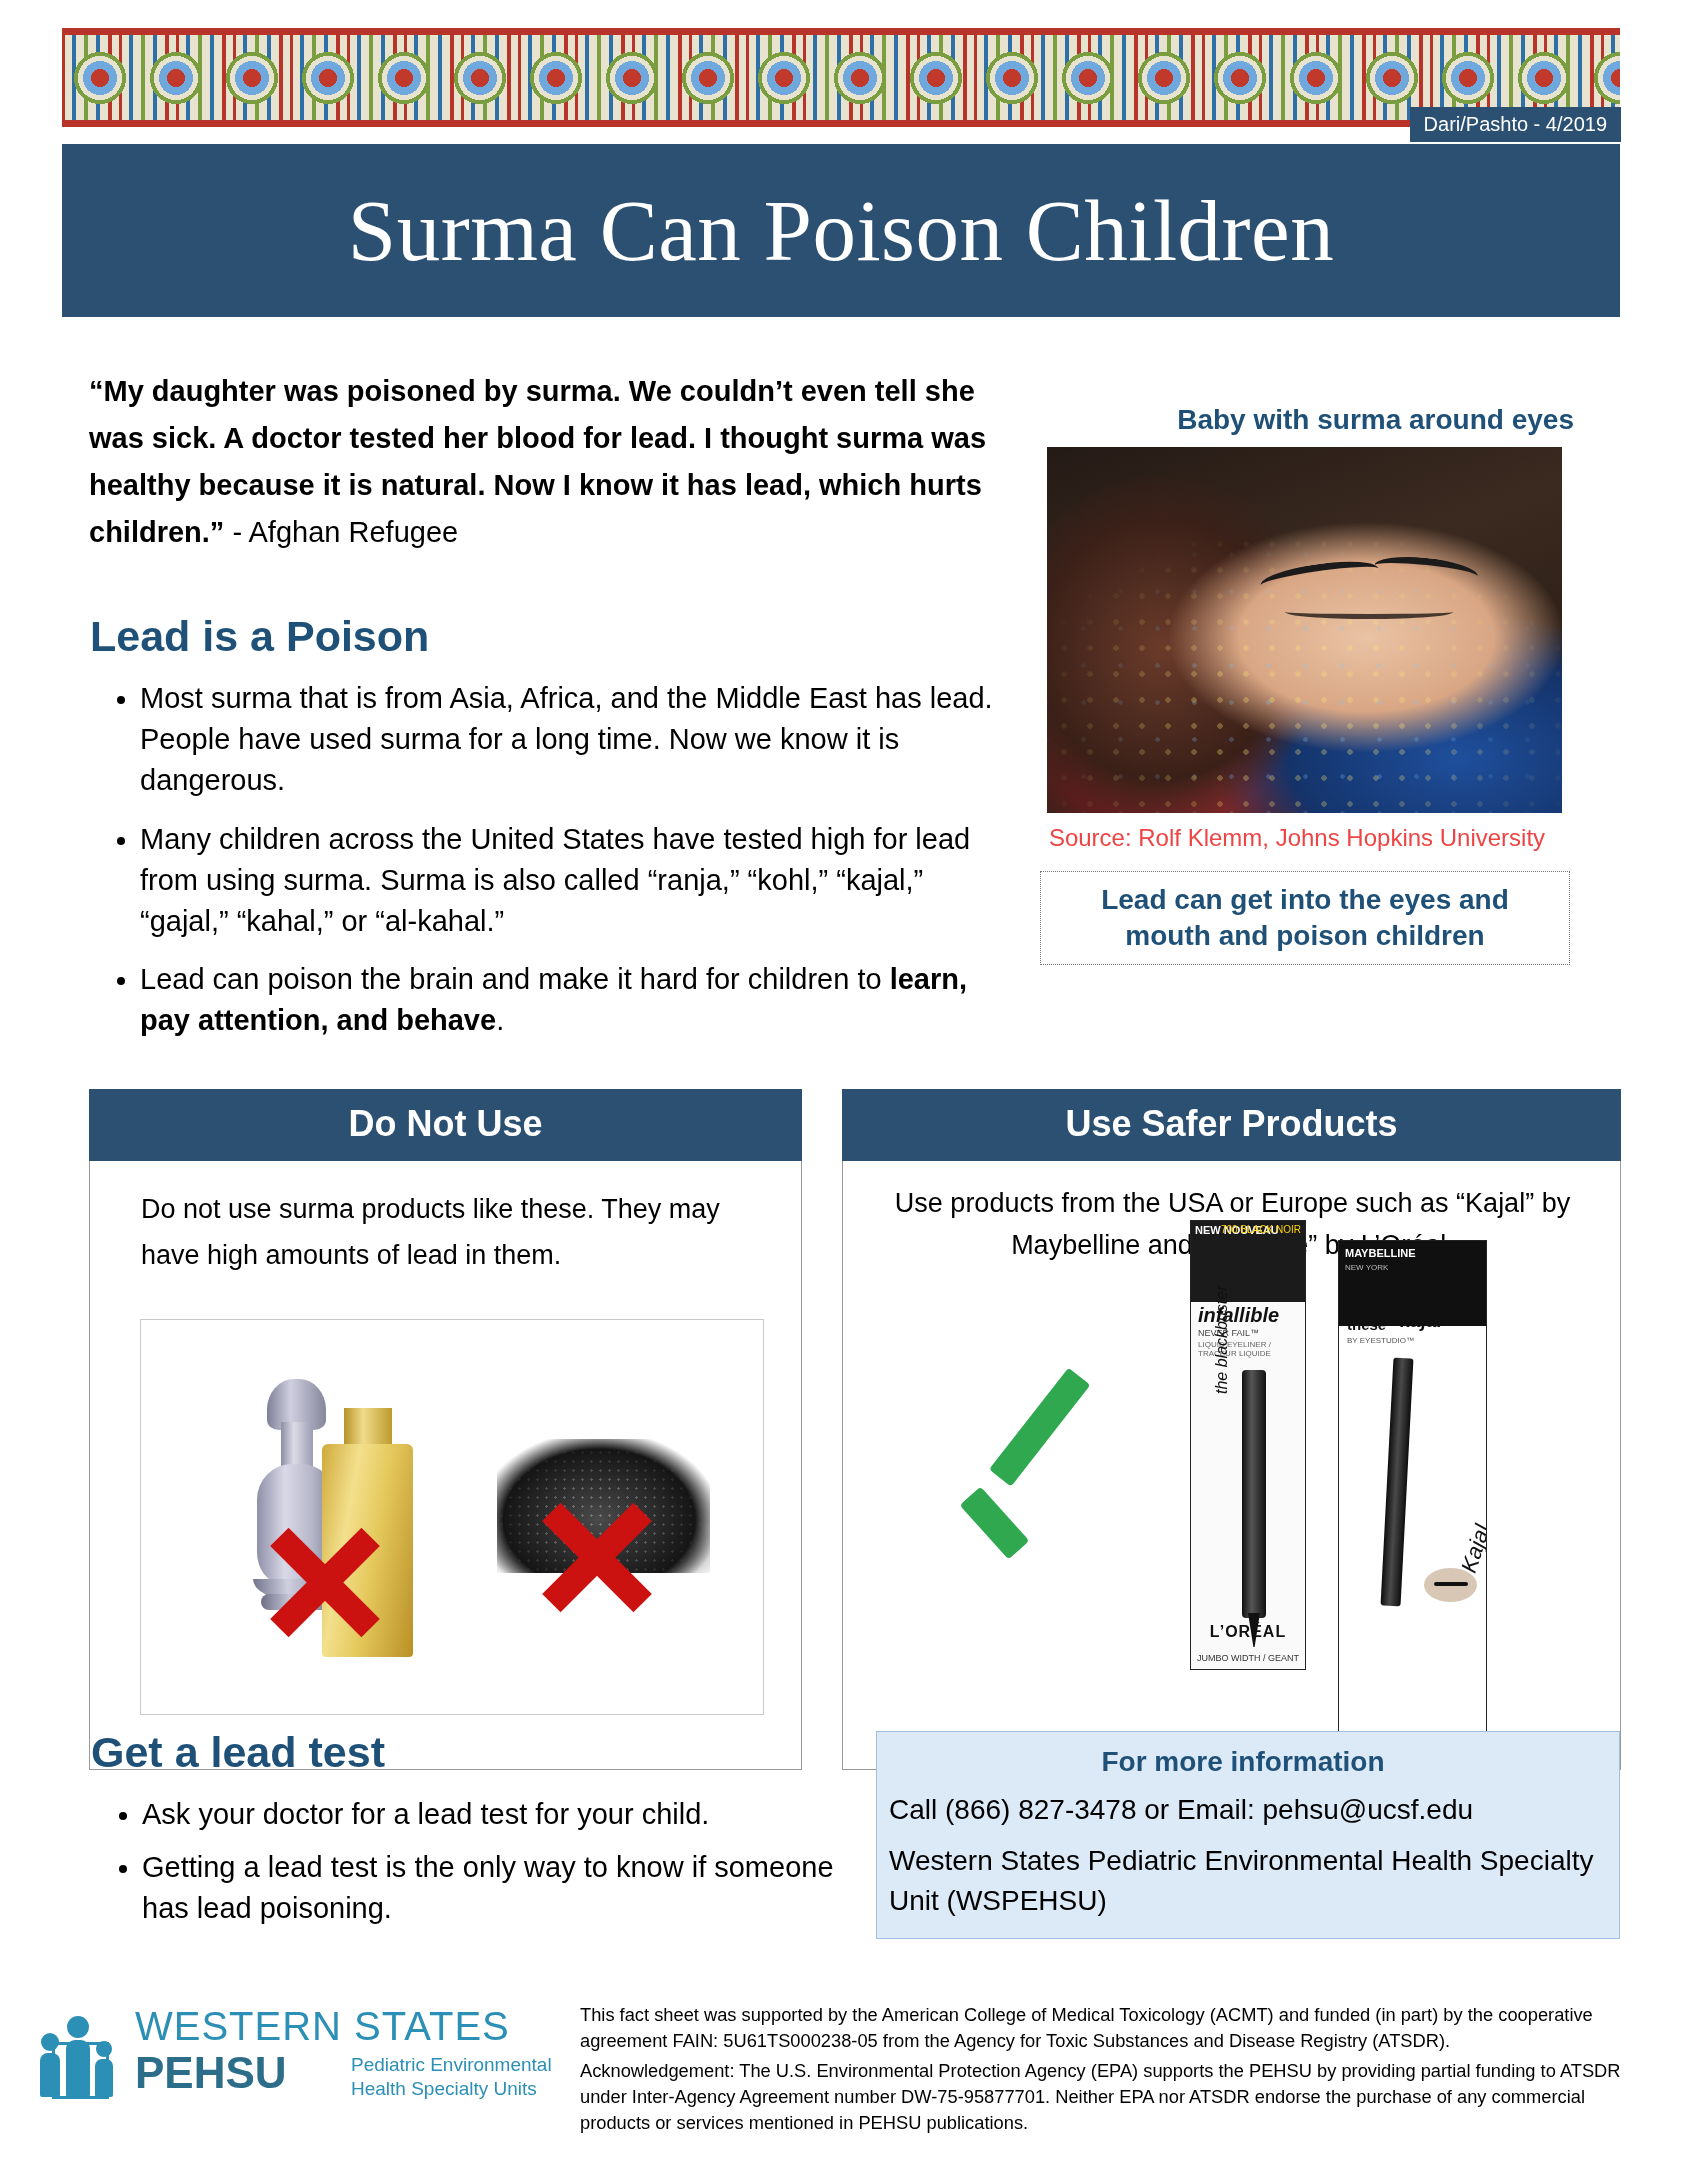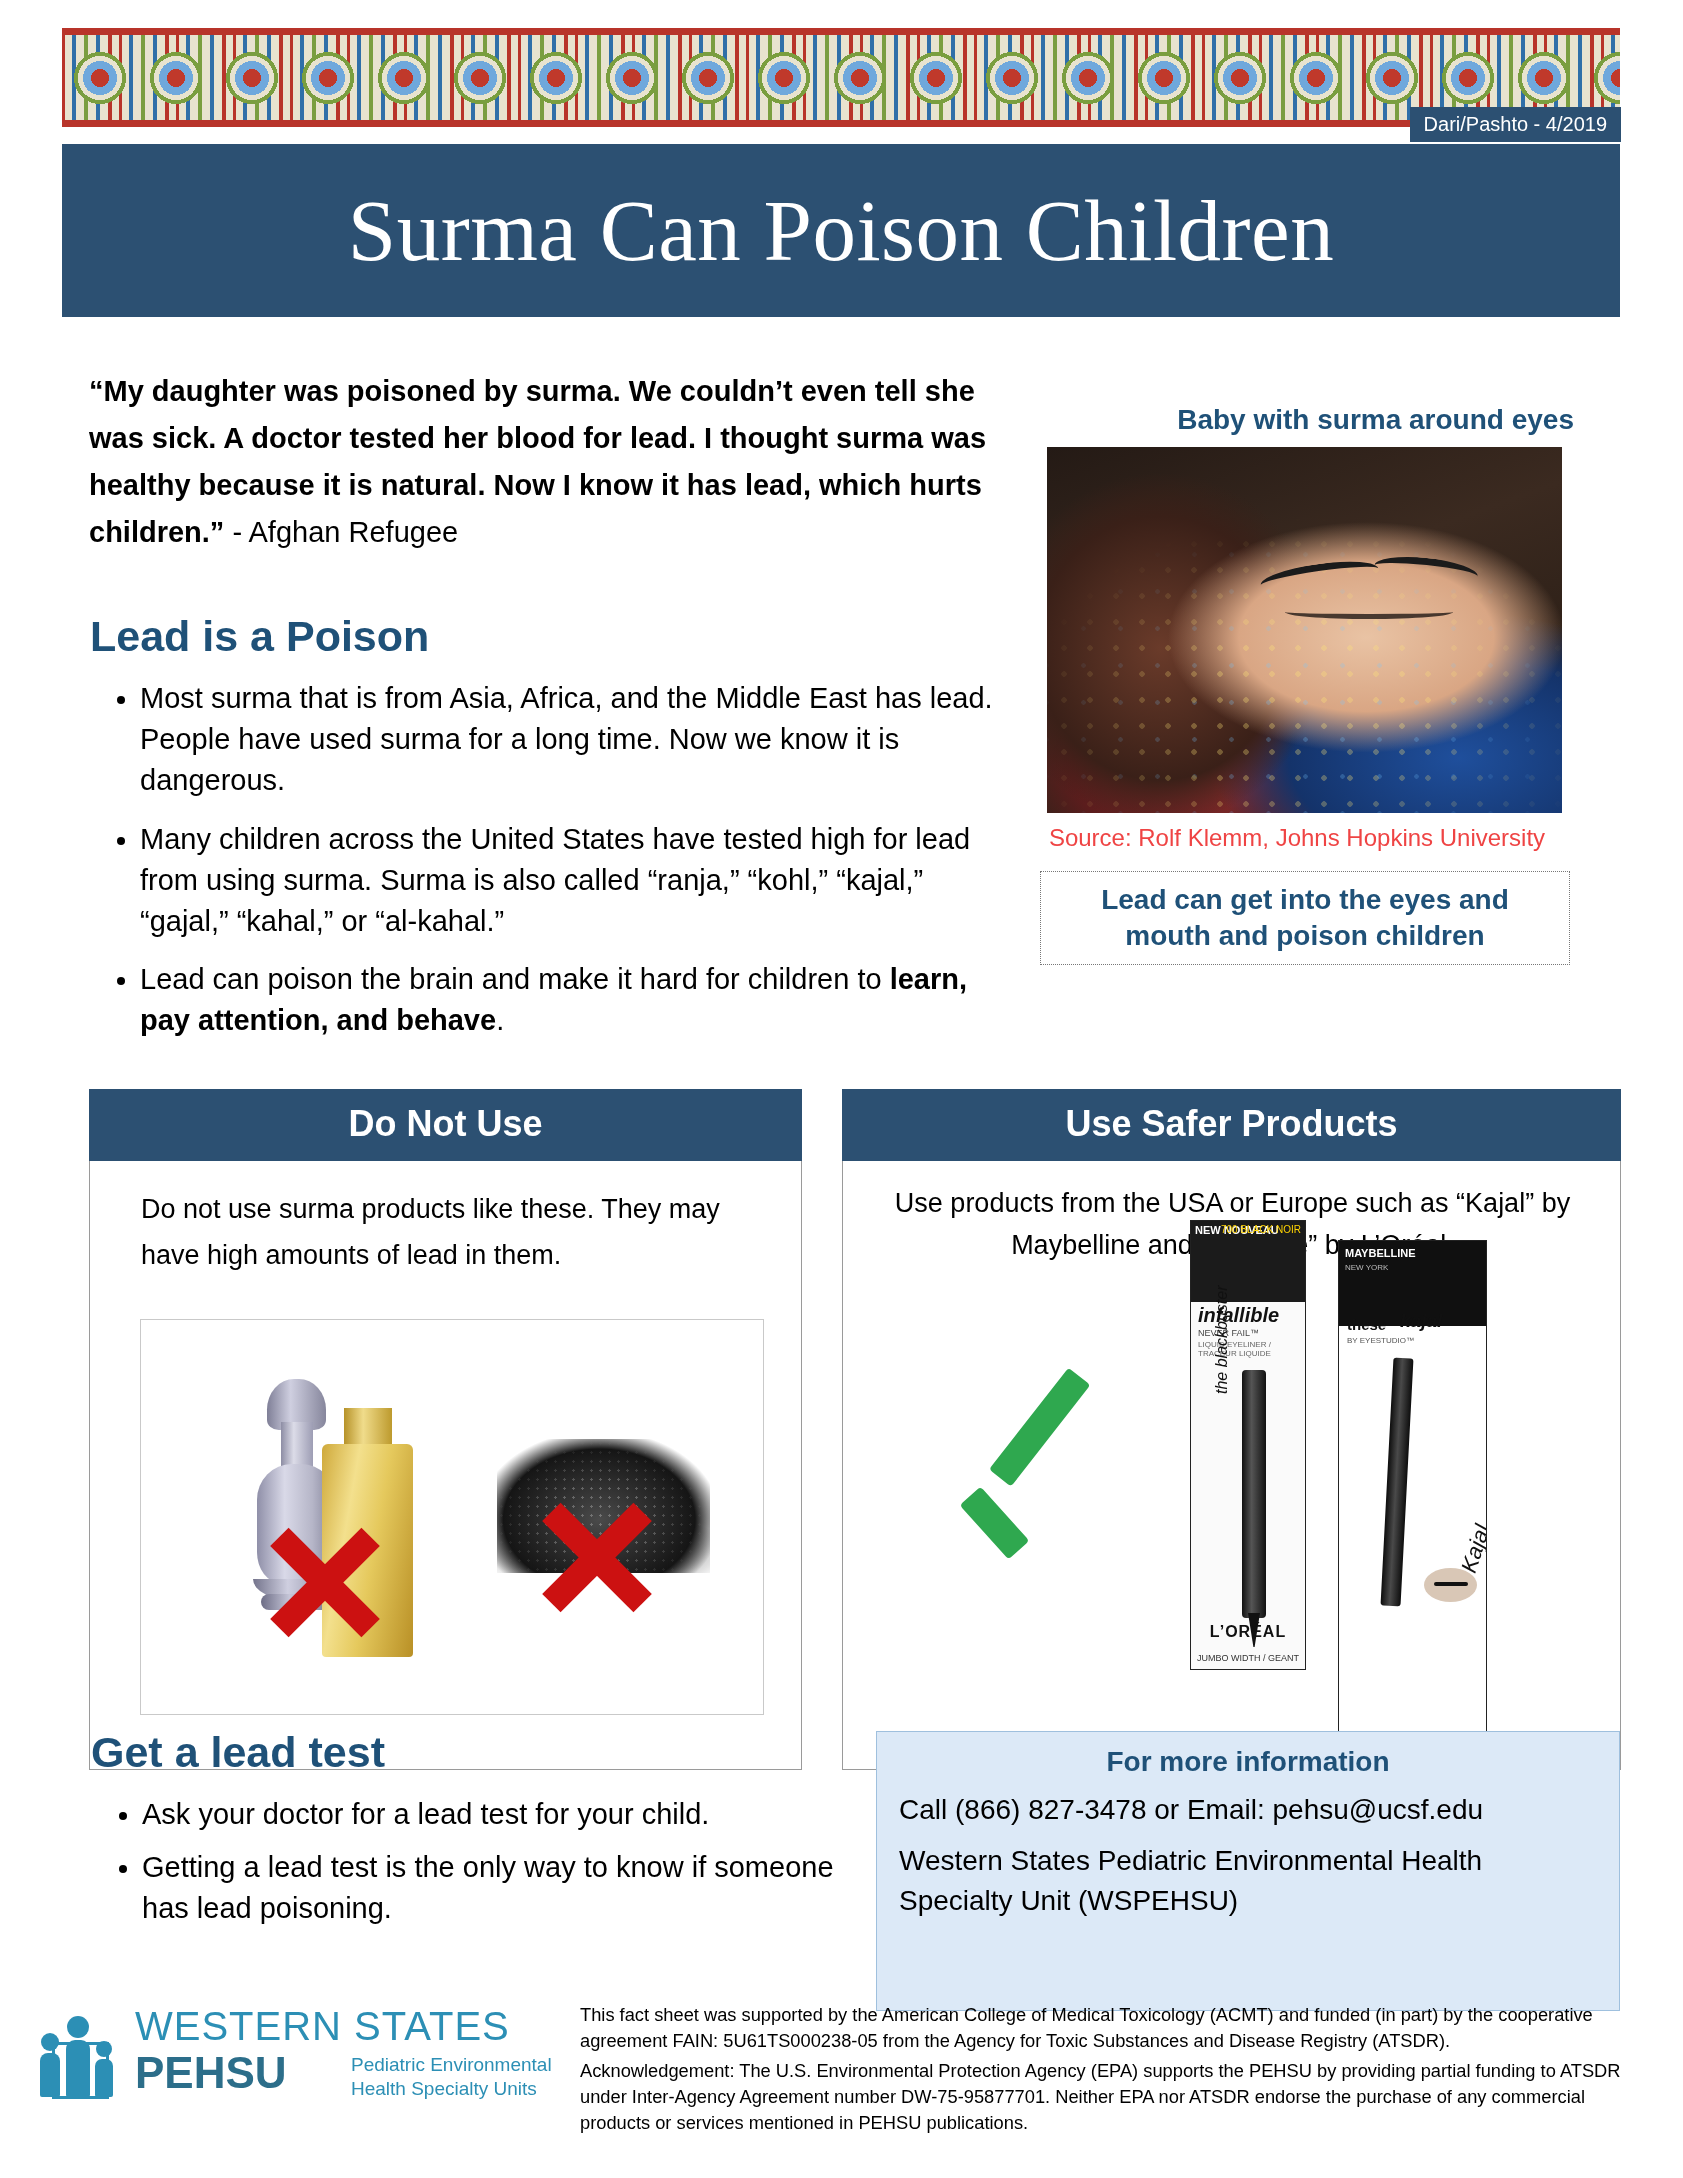--- a/index.html
+++ b/index.html
@@ -417,24 +417,24 @@
   .sec-test-title { position: absolute; left: 91px; top: 1728px; }
   .test-bullets {
     position: absolute; left: 91px; top: 1794px; width: 752px;
     font-size: 29px; line-height: 1.42;
   }
   .test-bullets li { margin-bottom: 12px; }
 
   .info-box {
     position: absolute;
     left: 876px; top: 1731px;
-    width: 744px; height: 280px;
+    width: 744px; height: 208px;
     background: #dce9f7;
     border: 1px solid #9fc0de;
-    padding: 14px 22px 0 22px;
+    padding: 14px 22px 0 12px;
   }
   .info-title {
     text-align: center;
     font-size: 28px;
     font-weight: bold;
     color: #1f5178;
     margin-bottom: 12px;
   }
   .info-line { font-size: 28px; line-height: 1.45; margin-bottom: 10px; }
 

